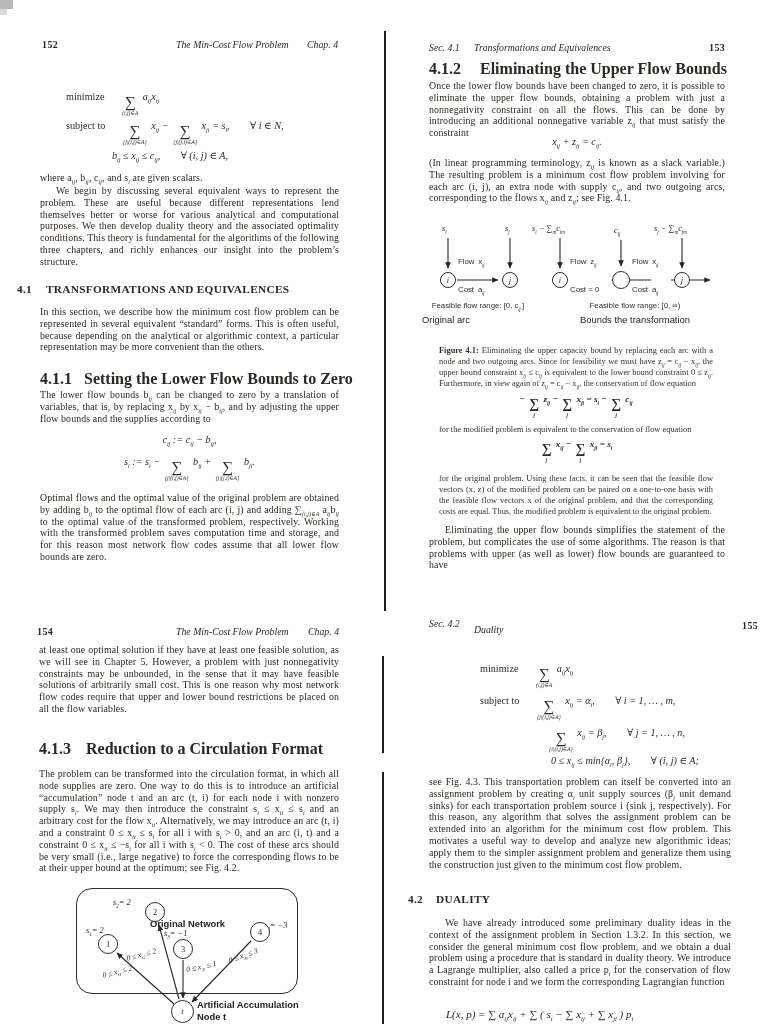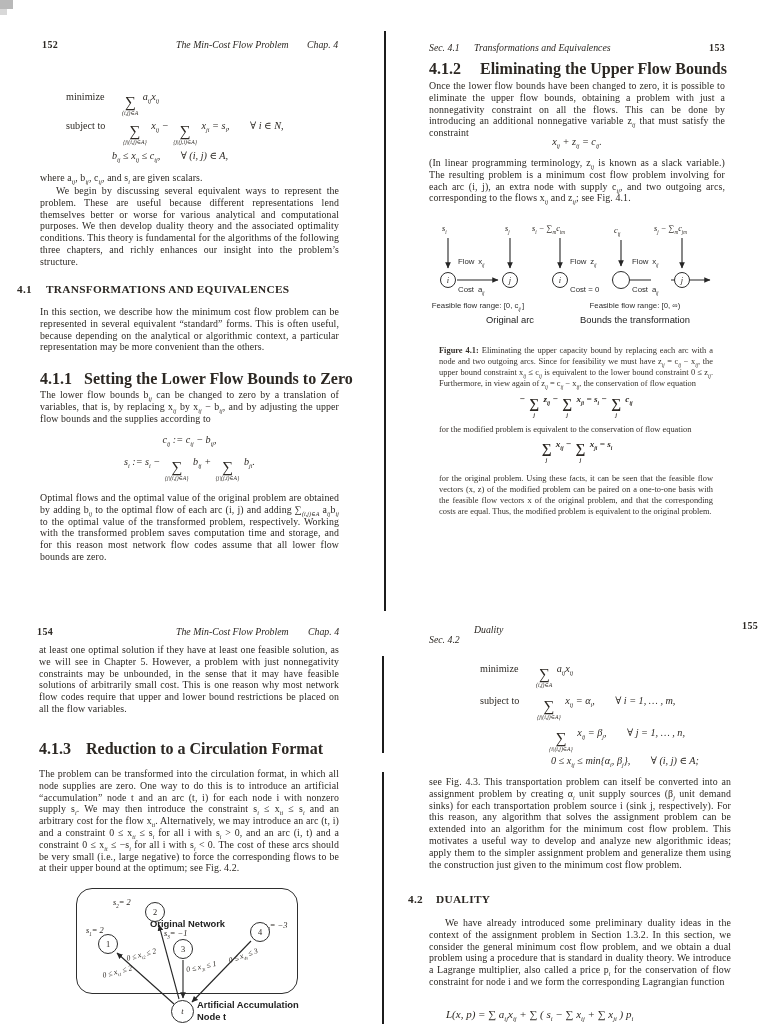--- a/index.html
+++ b/index.html
@@ -146,21 +146,21 @@
         </g>
       </svg>
 
       <span class="slab" style="left:58px;top:224px;">s<sub>i</sub></span>
       <span class="slab" style="left:121px;top:224px;">s<sub>j</sub></span>
       <div class="node" style="left:56px;top:272px;width:16px;height:16px;">i</div>
       <div class="node" style="left:118px;top:272px;width:16px;height:16px;">j</div>
       <span class="figlab fs" style="left:74px;top:257px;">Flow x<sub>ij</sub></span>
       <span class="figlab fs" style="left:74px;top:285px;">Cost a<sub>ij</sub></span>
       <div class="figlab fs" style="left:38px;top:301px;width:112px;text-align:center;">Feasible flow range: [0, c<sub>ij</sub> ]</div>
-      <div class="figname fs" style="left:38px;top:314px;width:112px;text-align:right;">Original arc</div>
+      <div class="figname fs" style="left:38px;top:314px;width:112px;text-align:left;">Original arc</div>
 
       <span class="slab" style="left:148px;top:224px;">s<sub>i</sub> − ∑<sub>m</sub>c<sub>im</sub></span>
       <span class="slab" style="left:230px;top:226px;">c<sub>ij</sub></span>
       <span class="slab" style="left:270px;top:224px;">s<sub>j</sub> − ∑<sub>m</sub>c<sub>jm</sub></span>
       <div class="node" style="left:168px;top:272px;width:16px;height:16px;">i</div>
       <div class="node" style="left:228px;top:271px;width:18px;height:18px;"></div>
       <div class="node" style="left:290px;top:272px;width:16px;height:16px;">j</div>
       <span class="figlab fs" style="left:186px;top:257px;">Flow z<sub>ij</sub></span>
       <span class="figlab fs" style="left:186px;top:285px;">Cost = 0</span>
       <span class="figlab fs" style="left:248px;top:257px;">Flow x<sub>ij</sub></span>
@@ -189,20 +189,21 @@
     <div class="eqc eqs" style="left:55px;top:439px;width:274px;">
       <span class="fmx"><span class="sum">
             <span class="sg">∑</span>
             <span class="lm">j</span>
           </span> x<sub>ij</sub> − <span class="sum">
             <span class="sg">∑</span>
             <span class="lm">j</span>
           </span> x<sub>ji</sub> = s<sub>i</sub></span>
     </div>
     <div class="bl j small-t" style="left:55px;top:473px;width:274px;">for the original problem.  Using these facts, it can be seen that the feasible flow vectors (x, z) of the modified problem can be paired on a one-to-one basis with the feasible flow vectors x of the original problem, and that the corresponding costs are equal.  Thus, the modified problem is equivalent to the original problem.</div>
+    <div class="bl j body-t indent" style="left:45px;top:524px;width:296px;">Eliminating the upper flow bounds simplifies the statement of the problem, but complicates the use of some algorithms.  The reason is that problems with upper (as well as lower) flow bounds are guaranteed to have</div>
   </section>
 
   <section class="page p154">
     <span class="bl pnum" style="left:37px;top:8px;">154</span>
     <span class="bl phead" style="left:176px;top:8px;">The Min-Cost Flow Problem</span>
     <span class="bl phead" style="left:308px;top:8px;">Chap. 4</span>
 
     <div class="bl j body-t" style="left:39px;top:26px;width:300px;">at least one optimal solution if they have at least one feasible solution, as we will see in Chapter 5.  However, a problem with just nonnegativity constraints may be unbounded, in the sense that it may have feasible solutions of arbitrarily small cost.  This is one reason why most network flow codes require that upper and lower bound restrictions be placed on all the flow variables.</div>
 
     <span class="bl hd-sub" style="left:39px;top:122px;text-align:center;">4.1.3</span>
@@ -243,21 +244,21 @@
       <span class="arc-label" style="left:126px;top:332px;transform:rotate(-15deg);">0 ≤ x<sub>t2</sub> ≤ 2</span>
       <span class="arc-label" style="left:186px;top:344px;transform:rotate(-12deg);">0 ≤ x<sub>3t</sub> ≤ 1</span>
       <span class="arc-label" style="left:228px;top:333px;transform:rotate(-20deg);">0 ≤ x<sub>4t</sub> ≤ 3</span>
 
       <span class="figname fs" style="left:197px;top:381px;font-weight:600;">Artificial Accumulation</span>
       <span class="figname fs" style="left:197px;top:393px;font-weight:600;">Node t</span>
     </div>
   </section>
 
   <section class="page p155">
-    <span class="bl phead" style="left:45px;top:16px;">Sec. 4.2</span>
+    <span class="bl phead" style="left:45px;top:0;">Sec. 4.2</span>
     <span class="bl phead" style="left:90px;top:6px;">Duality</span>
     <span class="bl pnum" style="left:358px;top:2px;">155</span>
 
 
     <div class="eq" style="left:96px;top:46px;">
       <span class="lab">minimize</span>
       <span class="fmx"><span class="sum">
             <span class="sg">∑</span>
             <span class="lm">(i,j)∈A</span>
           </span> a<sub>ij</sub>x<sub>ij</sub></span>

